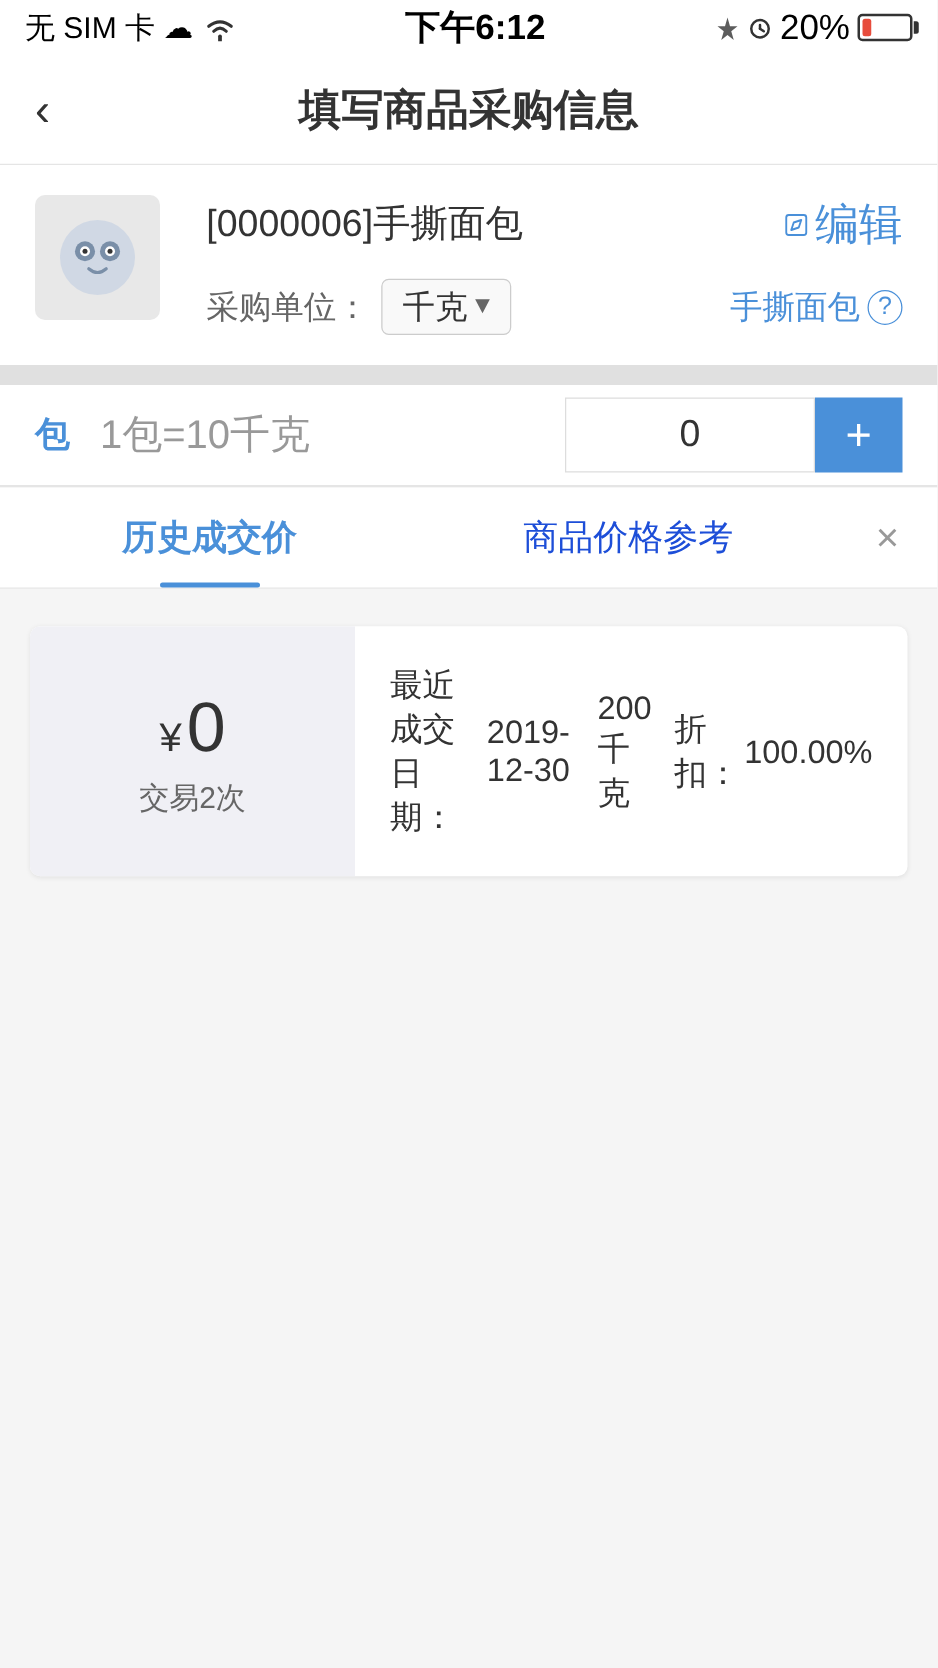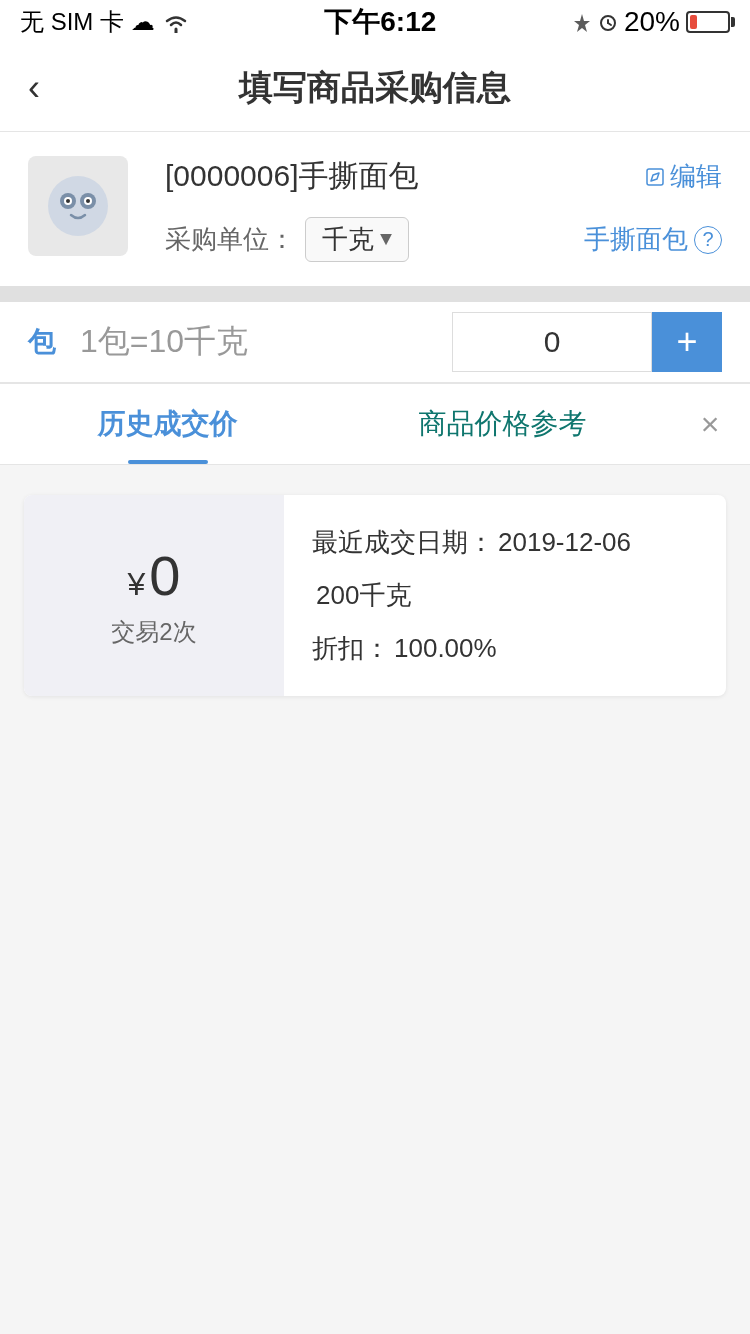--- a/index.html
+++ b/index.html
@@ -108,21 +108,21 @@
       align-items: center;
       justify-content: space-between;
       margin-bottom: 20px;
     }
     .product-name {
       font-size: 30px;
       color: #333;
       font-weight: 500;
     }
     .edit-link {
-      font-size: 26px;
+      font-size: 35px;
       color: #4a90d9;
       display: flex;
       align-items: center;
       gap: 4px;
       cursor: pointer;
       white-space: nowrap;
     }
     .product-unit-row {
       display: flex;
       align-items: center;
@@ -224,21 +224,21 @@
       border-bottom: 1px solid #e5e5e5;
       position: relative;
     }
     .tab-item {
       flex: 1;
       height: 80px;
       display: flex;
       align-items: center;
       justify-content: center;
       font-size: 28px;
-      color: #0f766e;
+      color: #1d4ed8;
       cursor: pointer;
       position: relative;
     }
     .tab-item.active {
       color: #4a90d9;
       font-weight: 600;
     }
     .tab-underline {
       position: absolute;
       bottom: 0;
@@ -302,21 +302,20 @@
     }
     .transaction-count {
       font-size: 24px;
       color: #666;
       margin-top: 8px;
     }
     .transaction-right {
       flex: 1;
       padding: 30px 28px;
       display: flex;
-      flex-direction: column;
       justify-content: center;
       gap: 18px;
     }
     .transaction-detail-row {
       font-size: 26px;
       color: #333;
       display: flex;
       align-items: center;
     }
     .detail-label {
@@ -440,21 +439,21 @@
     <div class="transaction-left">
       <div class="transaction-price">
         <span class="price-currency">¥</span>
         <span class="price-value">0</span>
       </div>
       <div class="transaction-count">交易2次</div>
     </div>
     <div class="transaction-right">
       <div class="transaction-detail-row">
         <span class="detail-label">最近成交日期：</span>
-        <span class="detail-value">2019-12-06</span>
+        <span class="detail-value">2019-12-30</span>
       </div>
       <div class="transaction-detail-row">
         <span class="detail-value">200千克</span>
       </div>
       <div class="transaction-detail-row">
         <span class="detail-label">折扣：</span>
         <span class="detail-value">100.00%</span>
       </div>
     </div>
   </div>

